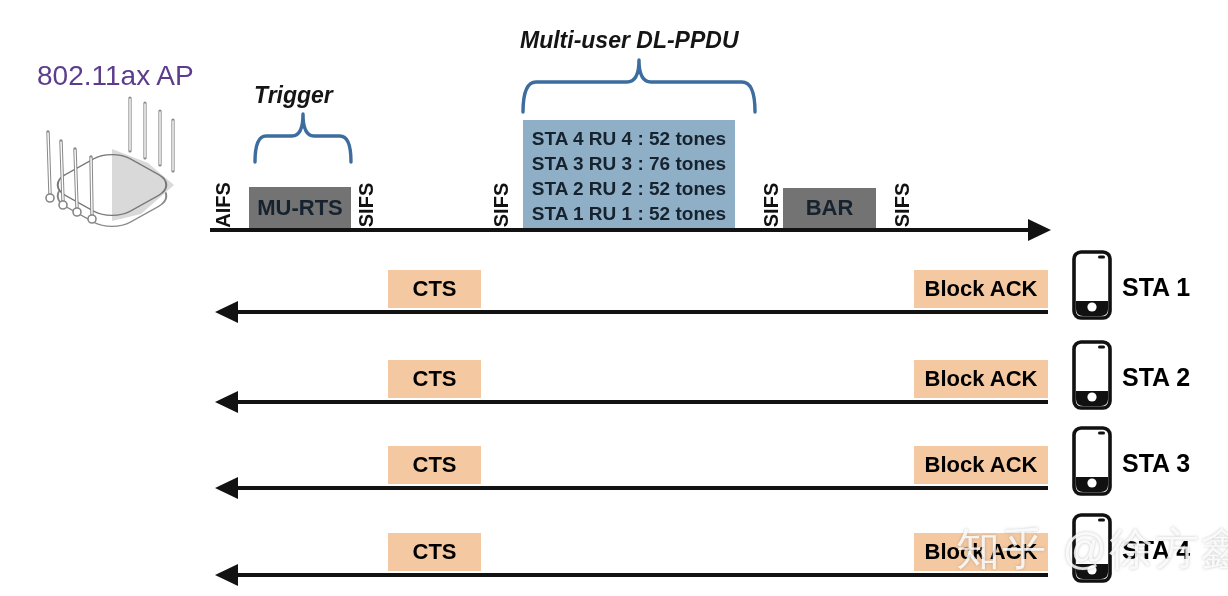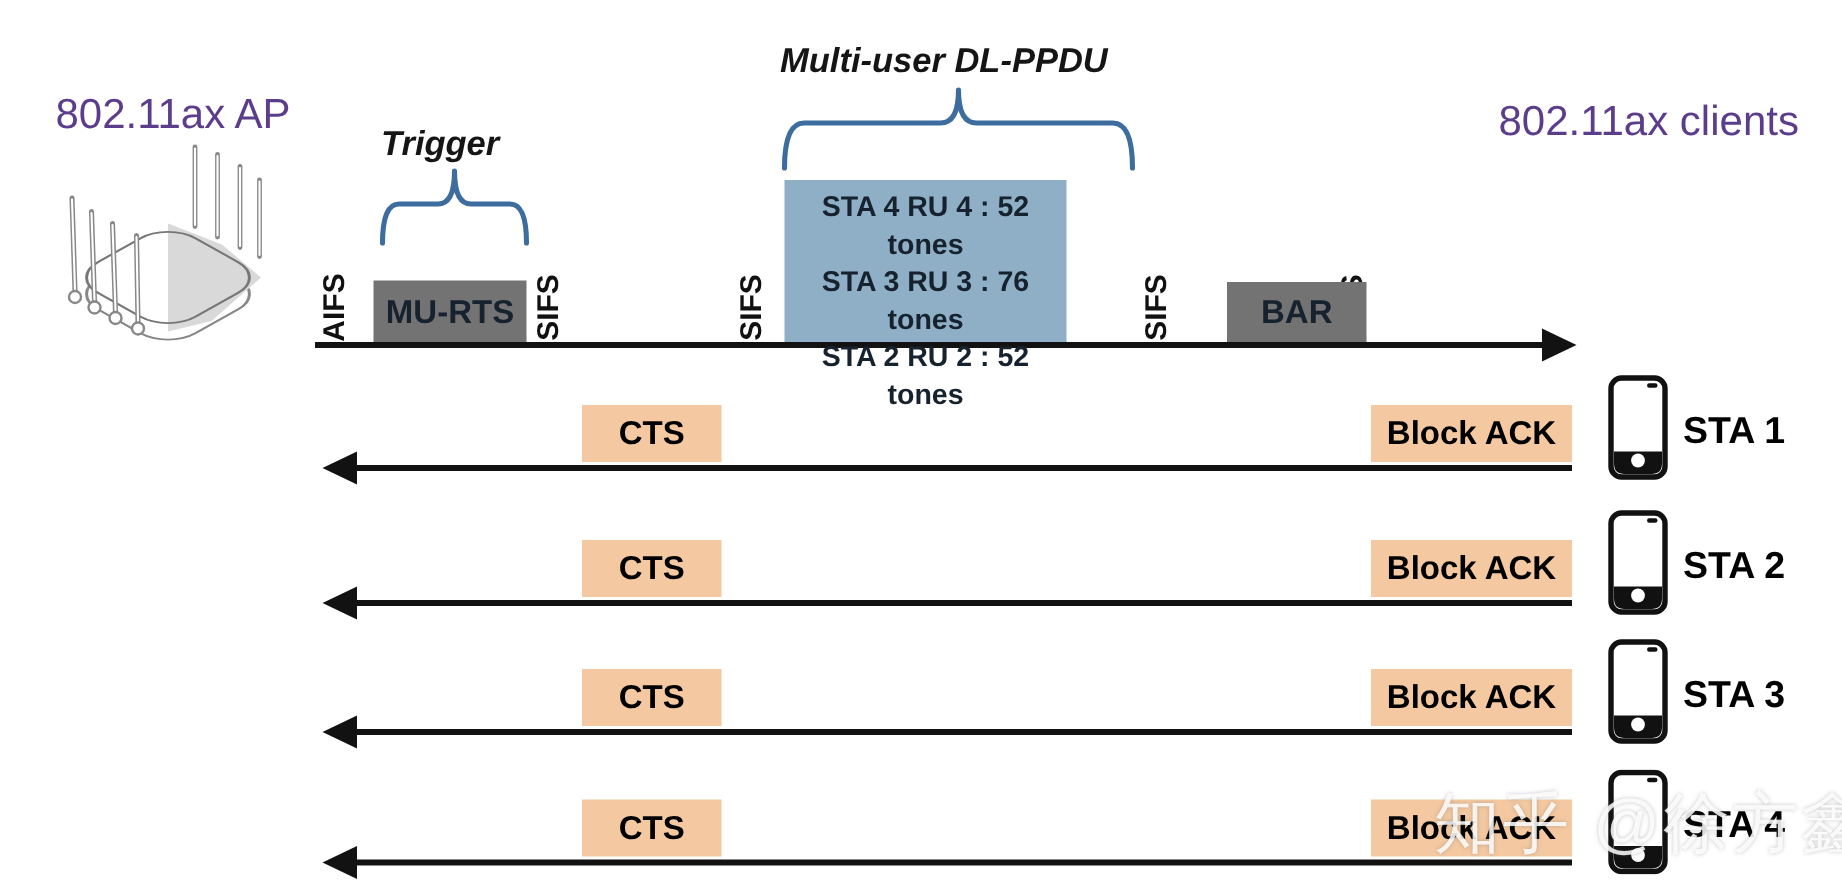--- a/index.html
+++ b/index.html
@@ -75,21 +75,20 @@
       <line x1="67" y1="126" x2="66" y2="70"></line>
     </g>
     <g fill="#ffffff" stroke="#888" stroke-width="1.6">
       <circle cx="25" cy="110" r="4"></circle>
       <circle cx="38" cy="117" r="4"></circle>
       <circle cx="52" cy="124" r="4"></circle>
       <circle cx="67" cy="131" r="4"></circle>
     </g>
   </svg>
 
-  <div class="abs side-title" style="left:999px;top:65px;">802.11ax clients</div>
 
   <div class="abs anno" style="left:254px;top:82px;width:96px;">Trigger</div>
   <svg class="abs" style="left:250px;top:104px;" width="106" height="64" viewBox="0 0 106 64">
     <path d="M5,58 Q5,32 16,32 L42,32 Q53,32 53,10 Q53,32 64,32 L90,32 Q101,32 101,58" fill="none" stroke="#3c6d9e" stroke-width="3.4" stroke-linecap="round" stroke-linejoin="round"></path>
   </svg>
 
   <div class="abs anno" style="left:520px;top:27px;width:238px;">Multi-user DL-PPDU</div>
   <svg class="abs" style="left:518px;top:52px;" width="242" height="66" viewBox="0 0 242 66">
     <path d="M5,60 Q5,30 18,30 L109,30 Q121,30 121,8 Q121,30 133,30 L224,30 Q237,30 237,60" fill="none" stroke="#3c6d9e" stroke-width="3.4" stroke-linecap="round" stroke-linejoin="round"></path>
   </svg>
@@ -98,27 +97,28 @@
   <div class="abs arrow-right" style="left:1028px;top:219px;"></div>
 
   <div class="abs gap" style="left:191px;top:193px;">AIFS</div>
   <div class="abs gap" style="left:334px;top:193px;">SIFS</div>
   <div class="abs gap" style="left:469px;top:193px;">SIFS</div>
   <div class="abs gap" style="left:739px;top:193px;">SIFS</div>
   <div class="abs gap" style="left:870px;top:193px;">SIFS</div>
 
   <div class="abs bluebox" style="left:249px;top:187px;width:102px;height:41px;">MU-RTS</div>
 
-  <div class="abs ppdu-box" style="left:523px;top:120px;width:188px;height:108px;">
+  <div class="abs ppdu-box" style="left:523px;top:120px;width:212px;height:108px;">
     <div>STA 4 RU 4 : 52 tones</div>
     <div>STA 3 RU 3 : 76 tones</div>
     <div>STA 2 RU 2 : 52 tones</div>
+    <div>STA 1 RU 1 : 52 tones</div>
   </div>
 
-  <div class="abs bluebox" style="left:818px;top:188px;width:93px;height:40px;">BAR</div>
+  <div class="abs bluebox" style="left:783px;top:188px;width:93px;height:40px;">BAR</div>
 
   <div class="abs axis-line" style="left:232px;top:310px;width:816px;"></div>
   <div class="abs arrow-left" style="left:215px;top:301px;"></div>
   <div class="abs peachbox" style="left:388px;top:270px;width:93px;height:38px;">CTS</div>
   <div class="abs peachbox" style="left:914px;top:270px;width:134px;height:38px;">Block ACK</div>
   <svg class="abs" style="left:1072px;top:250px;" width="40" height="70" viewBox="0 0 40 70">
     <rect x="2" y="2" width="36" height="66" rx="7" fill="#fff" stroke="#111" stroke-width="3.6"></rect>
     <path d="M4,51 H36 V59 Q36,66 29,66 H11 Q4,66 4,59 Z" fill="#111"></path>
     <circle cx="20" cy="57" r="4.6" fill="#fff"></circle>
     <rect x="26" y="5.5" width="7" height="3" rx="1.5" fill="#111"></rect>

